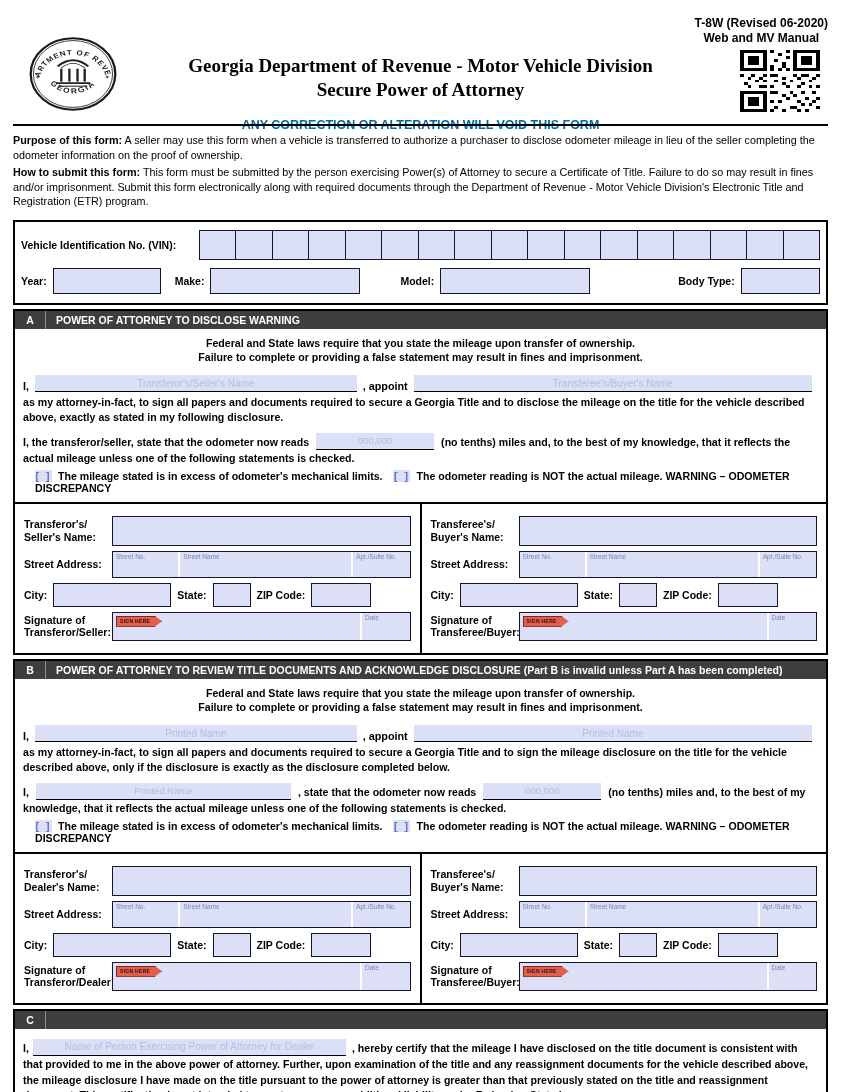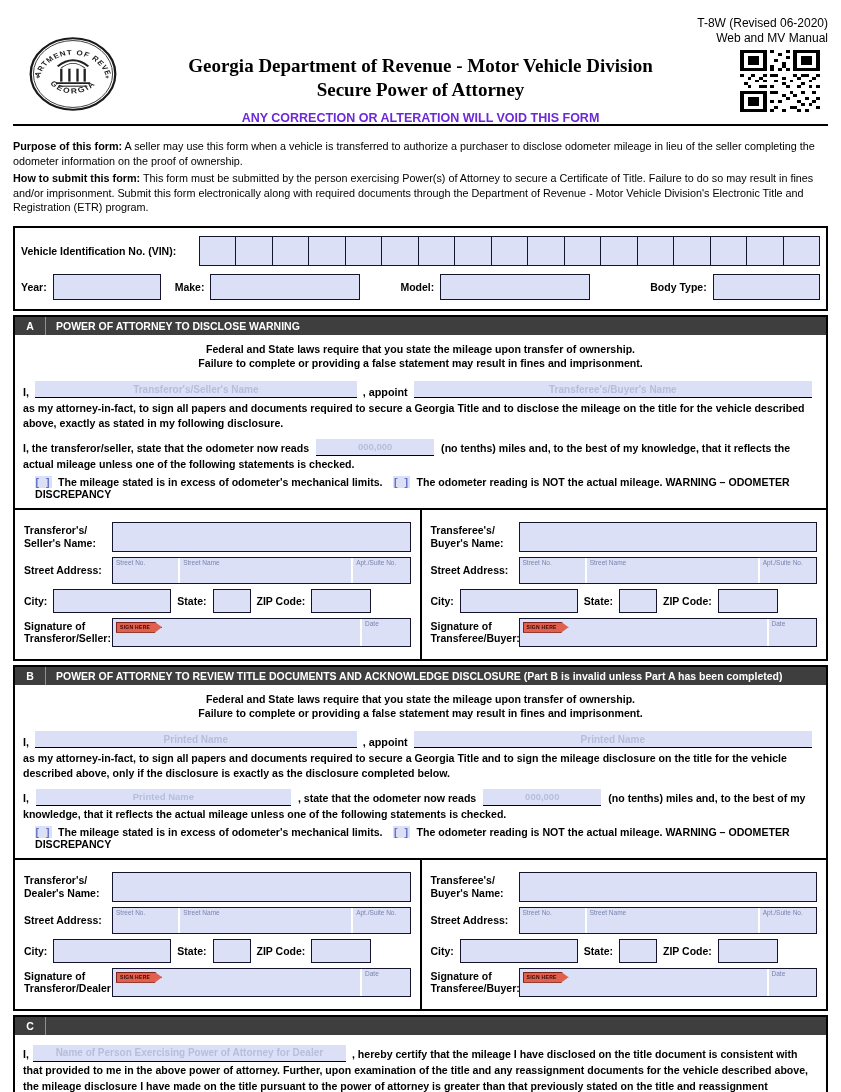--- a/index.html
+++ b/index.html
@@ -1,43 +1,43 @@
 <!DOCTYPE html>
 <html><head>
 <meta charset="utf-8">
 <style>
   html,body{margin:0;padding:0;background:#ffffff;}
   body{width:841px;height:1092px;font-family:"Liberation Sans",sans-serif;color:#000;position:relative;}
   .page{position:absolute;inset:0;padding:0 13px;box-sizing:border-box;}
 
   
   .hdr{position:relative;height:126px;}
-  .hdr-meta{position:absolute;top:16px;right:0;text-align:right;font-size:12px;font-weight:normal;line-height:1.25;}
+  .hdr-meta{position:absolute;top:16px;right:0;text-align:center;font-size:12px;font-weight:bold;line-height:1.25;}
   .seal{position:absolute;left:15px;top:36px;}
   .qr{position:absolute;right:8px;top:50px;}
   .titles{position:absolute;left:110px;right:110px;top:54px;text-align:center;}
   .title-main{font-size:19px;font-weight:bold;line-height:1.25;font-family:Liberation Serif, serif;}
-  .warn{margin-top:9px;font-size:12.5px;font-weight:bold;color:#6d28d9;}
+  .warn{margin-top:16px;font-size:12.5px;font-weight:bold;color:#0369a1;}
   .hdr-rule{position:absolute;left:0;right:0;bottom:0;border-top:2px solid #000;}
 
   
-  .intro{font-size:10.8px;line-height:1.35;padding:10px 0 4px 0;}
+  .intro{font-size:10.8px;line-height:1.35;padding:4px 0 4px 0;}
   .intro p{margin:3px 0;}
   .blabel{font-weight:bold;}
 
   
   .secbar{background:#3e3e3e;color:#fff;font-size:10.5px;font-weight:bold;height:18px;display:flex;align-items:center;}
   .secbar.center{justify-content:center;}
   .sec-letter{width:30px;text-align:center;border-right:1px solid #8f8f8f;align-self:stretch;display:flex;align-items:center;justify-content:center;}
   .sec-title{padding-left:10px;}
   .part{margin-top:4px;border:2px solid #000;}
   .part .secbar{margin:0;}
 
   .fld{background:#dbe0f7;border:1px solid #14142e;position:relative;box-sizing:border-box;}
-  .ph{position:absolute;inset:0;display:flex;align-items:center;justify-content:center;color:#b7bdda;font-weight:bold;font-size:10px;border-radius:8px;}
+  .ph{position:absolute;inset:0;display:flex;align-items:center;justify-content:center;color:#b7bdda;font-weight:normal;font-size:10px;border-radius:8px;}
   .ufield{background:#dbe0f7;border-bottom:1.5px solid #000;position:relative;height:17px;box-sizing:border-box;}
 
   
   .veh-row1{display:flex;align-items:center;padding:8px 6px 4px 6px;}
   .veh-vin-label{width:178px;font-size:10.5px;font-weight:bold;}
   .vin-grid{flex:1;display:flex;height:28px;border:1px solid #14142e;background:#dbe0f7;}
   .vin-cell{flex:1;border-right:1px solid #14142e;}
   .vin-cell:last-child{border-right:none;}
   .veh-row2{display:flex;align-items:center;padding:4px 6px 9px 6px;font-size:10.5px;font-weight:bold;}
   .veh-row2 .fld{height:26px;}
@@ -232,21 +232,21 @@
           <div class="vin-cell"></div>
         </div>
     </div>
     <div class="veh-row2">
       <span class="lab">Year:</span>
       <div class="fld" style="width:108px"></div>
       <span class="lab" style="margin-left:14px">Make:</span>
       <div class="fld" style="width:150px"></div>
       <span class="lab" style="margin-left:40px">Model:</span>
       <div class="fld" style="width:150px"></div>
-      <span class="lab" style="margin-left:60px">Body Type:</span>
+      <span class="lab" style="margin-left:88px">Body Type:</span>
       <div class="fld" style="flex:1"></div>
     </div>
   </div>
 
   <div class="part">
     <div class="secbar">
       <span class="sec-letter">A</span>
       <span class="sec-title">POWER OF ATTORNEY TO DISCLOSE WARNING</span>
     </div>
 

